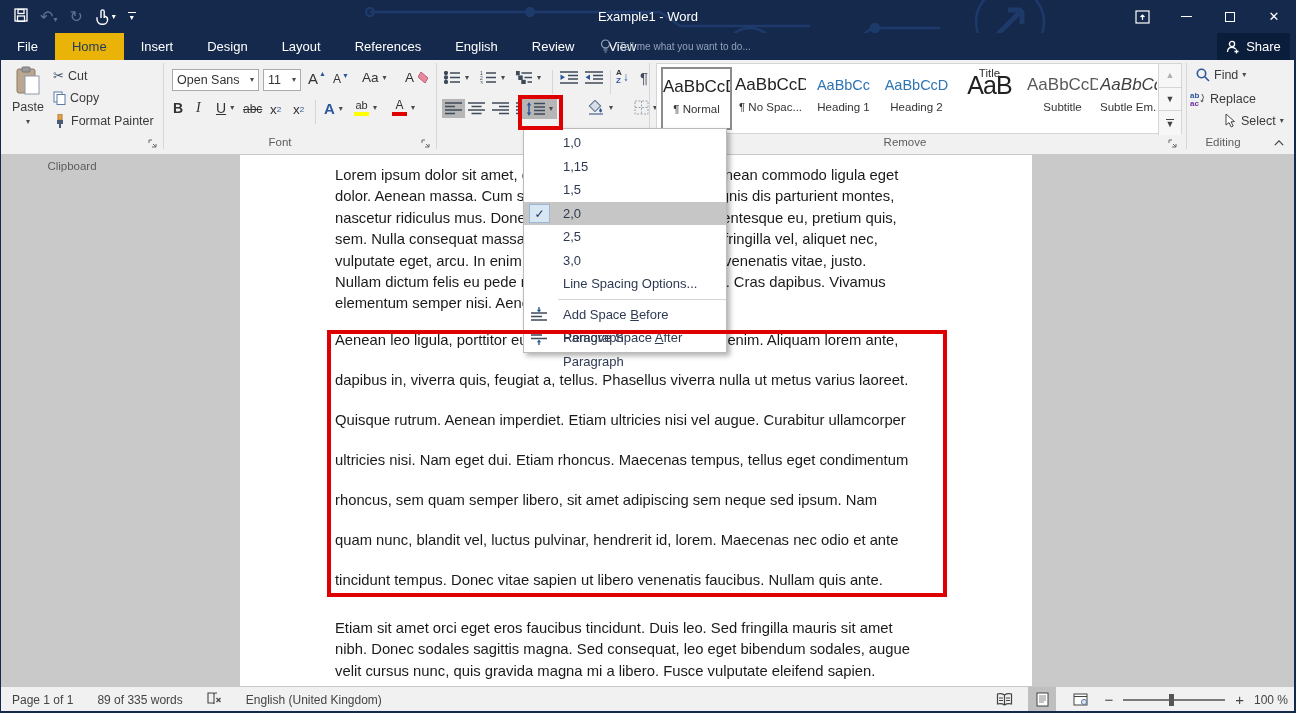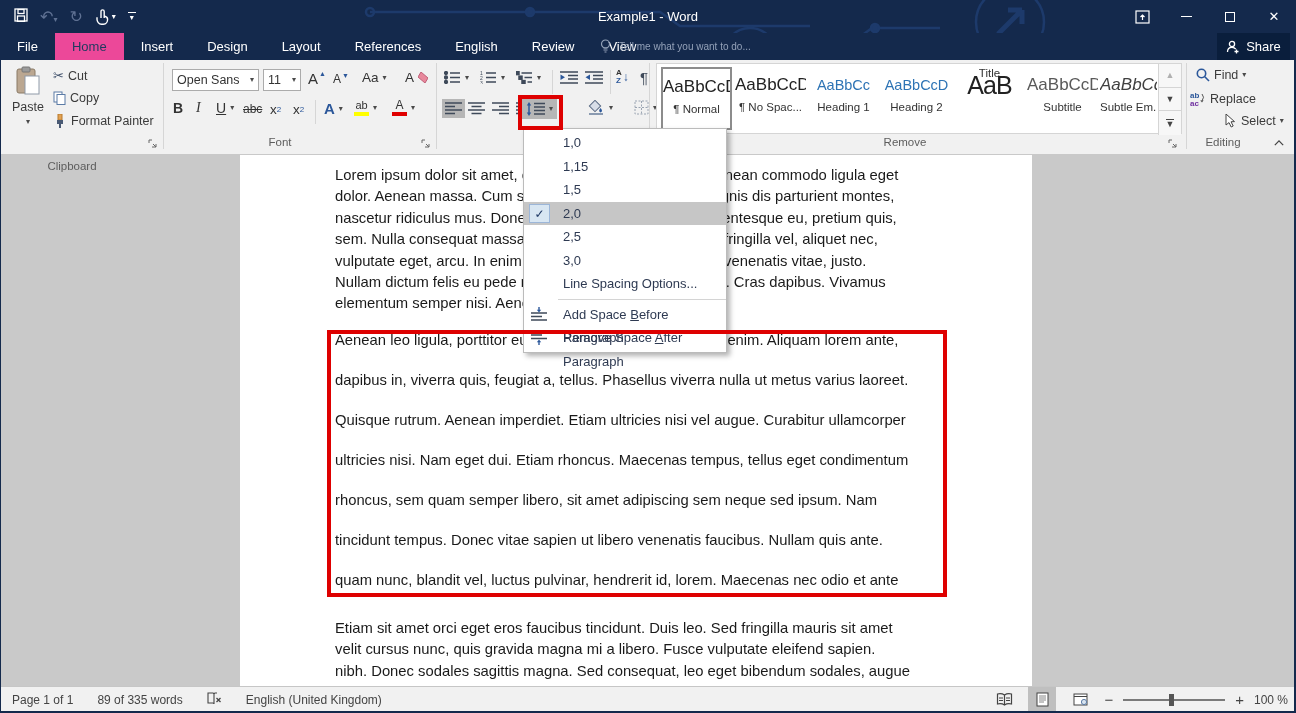--- a/index.html
+++ b/index.html
@@ -14,21 +14,21 @@
   .qat { position:absolute; left:14px; top:0; height:33px; display:flex; align-items:center; gap:12px; z-index:5;}
   .qat .g { color:#5F7193; font-size:16px; }
   .title { position:absolute; left:0; right:0; top:0; height:33px; text-align:center; line-height:33px; color:#FFF; font-size:13px; z-index:2;}
   .wincontrols { position:absolute; right:0; top:0; height:33px; display:flex; z-index:5;}
   .wc { width:44px; height:33px; display:flex; align-items:center; justify-content:center; color:#FFF; font-size:13px;}
   .maxbox { width:10px; height:10px; border:1px solid #FFF; }
   .minbar { width:11px; height:1px; background:#FFF; }
 
   .tabs { position:absolute; left:0; top:0; height:27px; display:flex; align-items:stretch; z-index:5;}
   .tab { padding:0 17px; color:#FFF; font-size:13px; display:flex; align-items:center; }
-  .tab.active { background:#ec4899; color:#1E3A5F; }
+  .tab.active { background:#eab308; color:#1E3A5F; }
   .tellme { position:absolute; left:600px; top:0; height:27px; display:flex; align-items:center; gap:8px; color:#93A1B8; font-size:10px; z-index:5;}
   .share { position:absolute; right:6px; top:0; height:27px; width:73px; background:#0A1E3C; color:#FFF; font-size:13px; display:flex; align-items:center; justify-content:center; gap:6px; z-index:5;}
 
   
   .ribbon { position:absolute; left:0; top:60px; width:1296px; height:95px; background:#F1F1F1; border-bottom:1px solid #C9C9C9; z-index:10;}
   .gdiv { position:absolute; top:3px; height:86px; width:1px; background:#D6D6D6; }
   .glabel { position:absolute; top:76px; height:16px; font-size:11.5px; color:#5D5D5D; text-align:center; }
   .launch { position:absolute; top:79px; width:10px; height:10px; }
   .rbtn { position:absolute; display:flex; align-items:center; color:#3B3B3B; font-size:12.5px; gap:4px; }
   .car { font-size:8px; color:#4A4A4A; line-height:1; }
@@ -529,27 +529,27 @@
         <div>vulputate eget, arcu. In enim justo, rhoncus ut, imperdiet a, venenatis vitae, justo.</div>
         <div>Nullam dictum felis eu pede mollis pretium. Integer tincidunt. Cras dapibus. Vivamus</div>
         <div>elementum semper nisi. Aenean vulputate eleifend tellus.</div>
       </div>
       <div class="para p2">
         <div>Aenean leo ligula, porttitor eu, consequat vitae, eleifend ac, enim. Aliquam lorem ante,</div>
         <div>dapibus in, viverra quis, feugiat a, tellus. Phasellus viverra nulla ut metus varius laoreet.</div>
         <div>Quisque rutrum. Aenean imperdiet. Etiam ultricies nisi vel augue. Curabitur ullamcorper</div>
         <div>ultricies nisi. Nam eget dui. Etiam rhoncus. Maecenas tempus, tellus eget condimentum</div>
         <div>rhoncus, sem quam semper libero, sit amet adipiscing sem neque sed ipsum. Nam</div>
+        <div>quam nunc, blandit vel, luctus pulvinar, hendrerit id, lorem. Maecenas nec odio et ante</div>
         <div>tincidunt tempus. Donec vitae sapien ut libero venenatis faucibus. Nullam quis ante.</div>
-        <div>quam nunc, blandit vel, luctus pulvinar, hendrerit id, lorem. Maecenas nec odio et ante</div>
       </div>
       <div class="para p3">
         <div>Etiam sit amet orci eget eros faucibus tincidunt. Duis leo. Sed fringilla mauris sit amet</div>
+        <div>nibh. Donec sodales sagittis magna. Sed consequat, leo eget bibendum sodales, augue</div>
         <div>velit cursus nunc, quis gravida magna mi a libero. Fusce vulputate eleifend sapien.</div>
-        <div>nibh. Donec sodales sagittis magna. Sed consequat, leo eget bibendum sodales, augue</div>
         <div>Vestibulum purus quam, scelerisque ut, mollis sed, nonummy id, metus.</div>
       </div>
     </div>
   </div>
 
   <div class="menu">
     <div class="mi"><span>1,0</span></div>
     <div class="mi"><span>1,15</span></div>
     <div class="mi"><span>1,5</span></div>
     <div class="mi sel">

